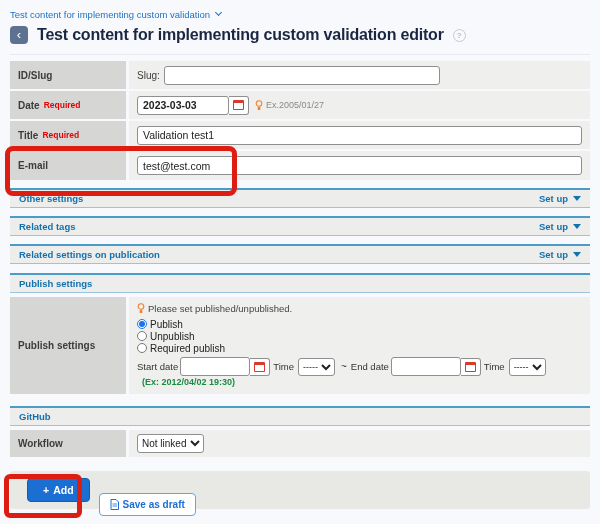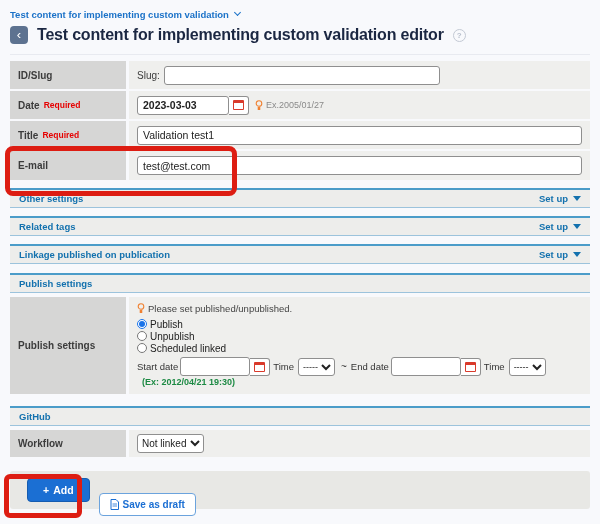--- a/index.html
+++ b/index.html
@@ -4,21 +4,21 @@
 <style>
   * { margin:0; padding:0; box-sizing:border-box; }
   html,body { background:#fff; }
   body { font-family:"Liberation Sans", sans-serif; }
   .screen {
     width:600px; height:524px; position:relative; overflow:hidden;
     background:#f8f9fc; padding:8px 10px;
   }
   
   .breadcrumb { display:flex; align-items:center; gap:6px; height:12px; }
-  .breadcrumb-link { font-size:9.5px; font-weight:bold; color:#1b72c8; text-decoration:none; cursor:pointer; }
+  .breadcrumb-link { font-size:9.5px; font-weight:normal; color:#1b72c8; text-decoration:none; cursor:pointer; }
   .chev-down { width:5px; height:5px; border-left:1.5px solid #1b72c8; border-bottom:1.5px solid #1b72c8; transform:rotate(-45deg); margin-top:-3px; }
   .page-header { display:flex; align-items:center; margin-top:5px; height:20px; }
   .back-btn { width:18px; height:18px; background:#5d7290; border:none; border-radius:4px; color:#fff;
     font-size:13px; line-height:16px; text-align:center; cursor:pointer; font-family:"Liberation Sans",sans-serif; }
   .page-title { font-size:16px; font-weight:bold; color:#1b2742; margin-left:9px; letter-spacing:-0.2px; }
   .help-icon { width:13px; height:13px; border:1px solid #c3c9d4; border-radius:50%; color:#b7bfcc;
     font-size:8px; font-weight:bold; display:flex; align-items:center; justify-content:center; margin-left:9px; cursor:pointer; }
   .top-divider { border:none; border-top:1px solid #e8eaf0; margin-top:9px; }
 
   
@@ -158,21 +158,21 @@
       </span>
   </div>
   <div class="section-bar">
     <span class="section-label">Related tags</span>
     <span class="setup">
         <span>Set up</span>
         <span class="tri-down"></span>
       </span>
   </div>
   <div class="section-bar">
-    <span class="section-label">Linkage published on publication</span>
+    <span class="section-label">Related settings on publication</span>
     <span class="setup">
         <span>Set up</span>
         <span class="tri-down"></span>
       </span>
   </div>
 
   <div class="section-bar heading-only mt9">
     <span class="section-label">Publish settings</span>
   </div>
   <div class="frow pub-row">
@@ -190,39 +190,39 @@
       <label class="radio-line">
         <input type="radio" name="pubstatus" checked="" style="">
         <span>Publish</span>
       </label>
       <label class="radio-line">
         <input type="radio" name="pubstatus" style="">
         <span>Unpublish</span>
       </label>
       <label class="radio-line">
         <input type="radio" name="pubstatus" style="">
-        <span>Scheduled linked</span>
+        <span>Required publish</span>
       </label>
       <div class="controls">
         <span class="ctl-label">Start date</span>
         <input type="text" class="small-date" value="" style="">
         <button class="cal-btn sm">
             <span class="cal-glyph"></span>
           </button>
         <span class="ctl-label" style="margin-left:3px">Time</span>
         <select class="time-select"><option>-----</option></select>
         <span class="tilde">~</span>
         <span class="ctl-label">End date</span>
         <input type="text" class="small-date" value="" style="">
         <button class="cal-btn sm">
             <span class="cal-glyph"></span>
           </button>
         <span class="ctl-label" style="margin-left:3px">Time</span>
         <select class="time-select"><option>-----</option></select>
-        <span class="green-ex">(Ex: 2012/04/21 19:30)</span>
+        <span class="green-ex">(Ex: 2012/04/02 19:30)</span>
       </div>
     </div>
   </div>
 
   <div class="section-bar heading-only mt12">
     <span class="section-label">GitHub</span>
   </div>
   <div class="frow wf-row">
     <div class="frow-label">
         <span>Workflow</span>

